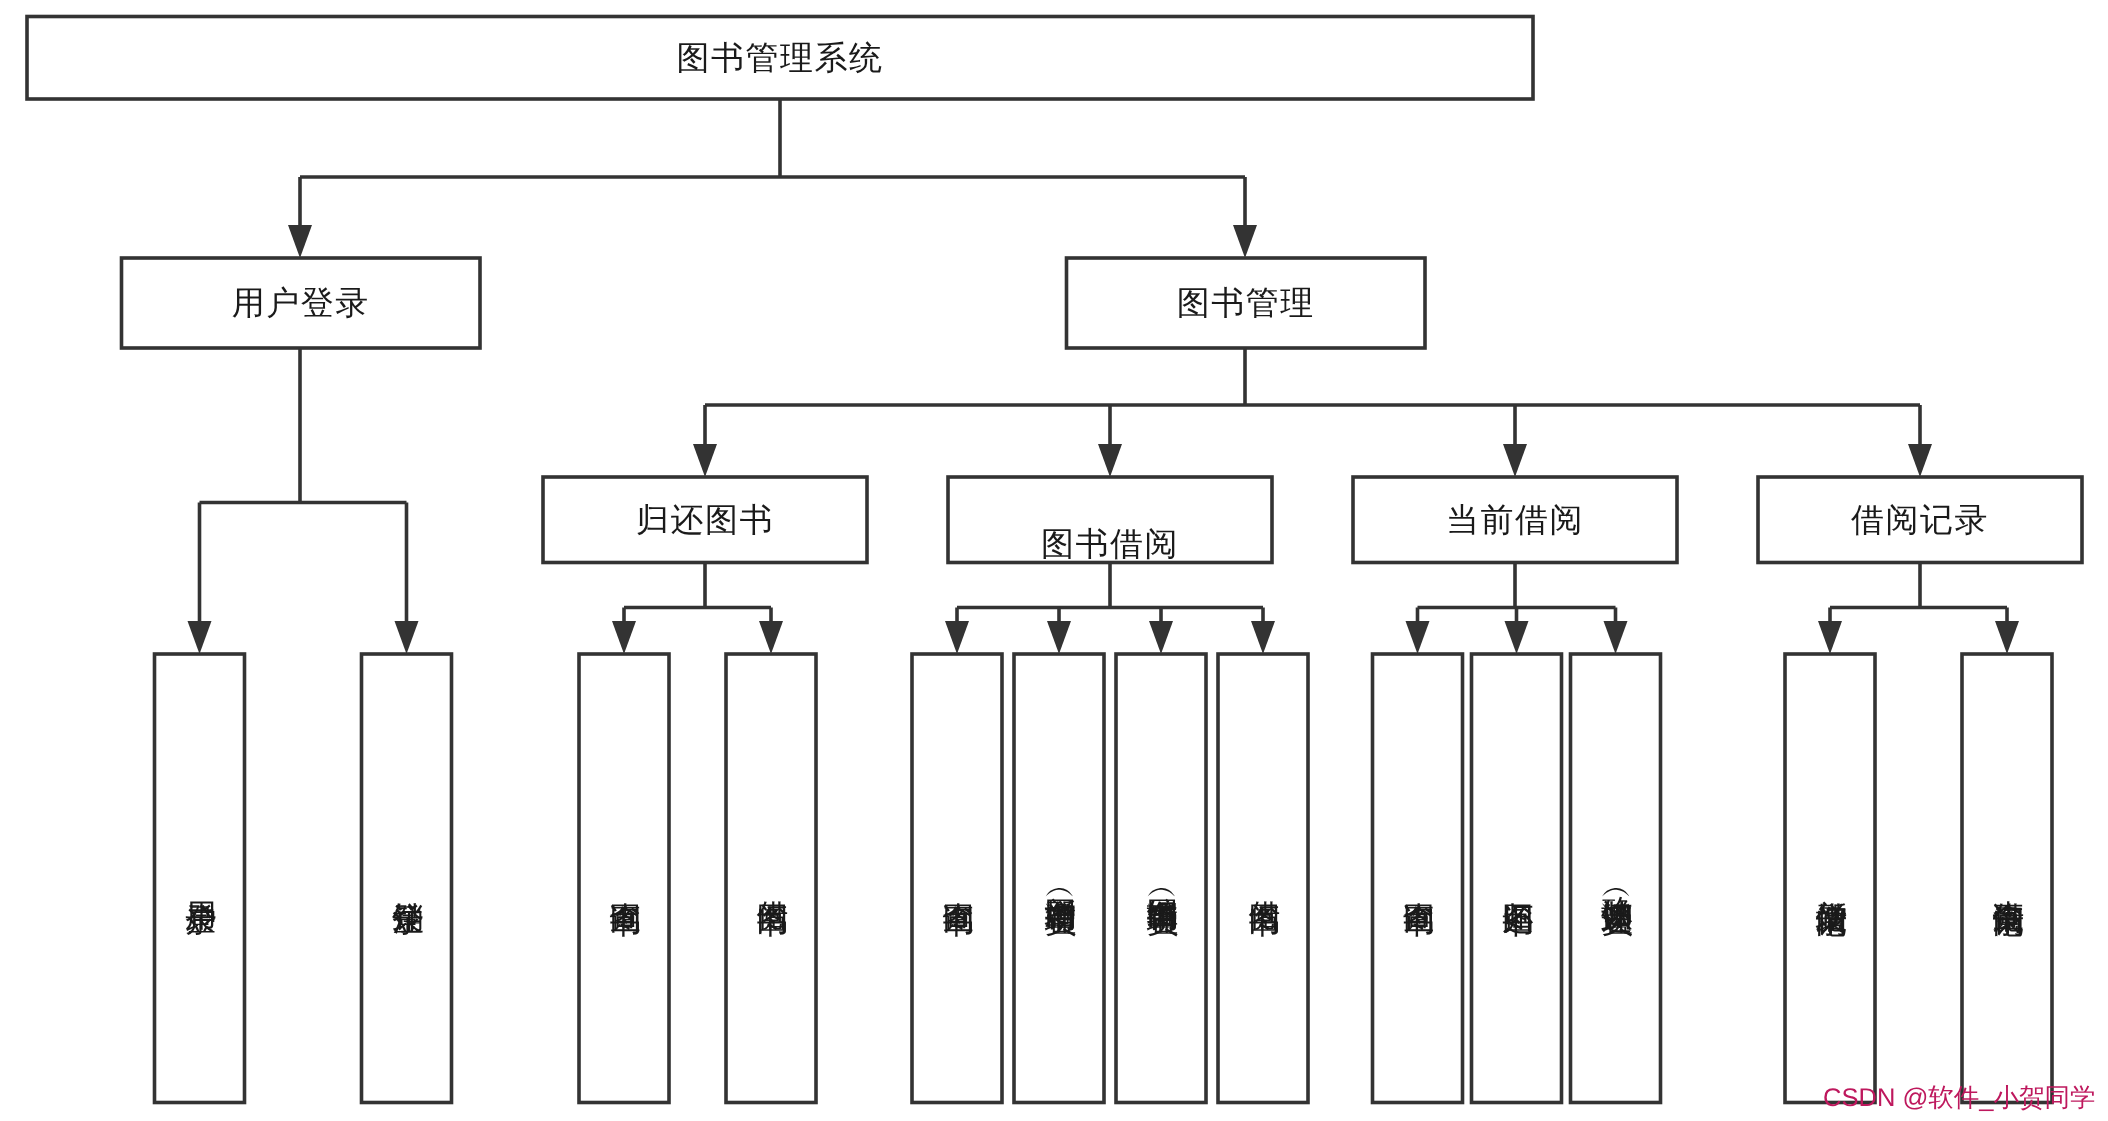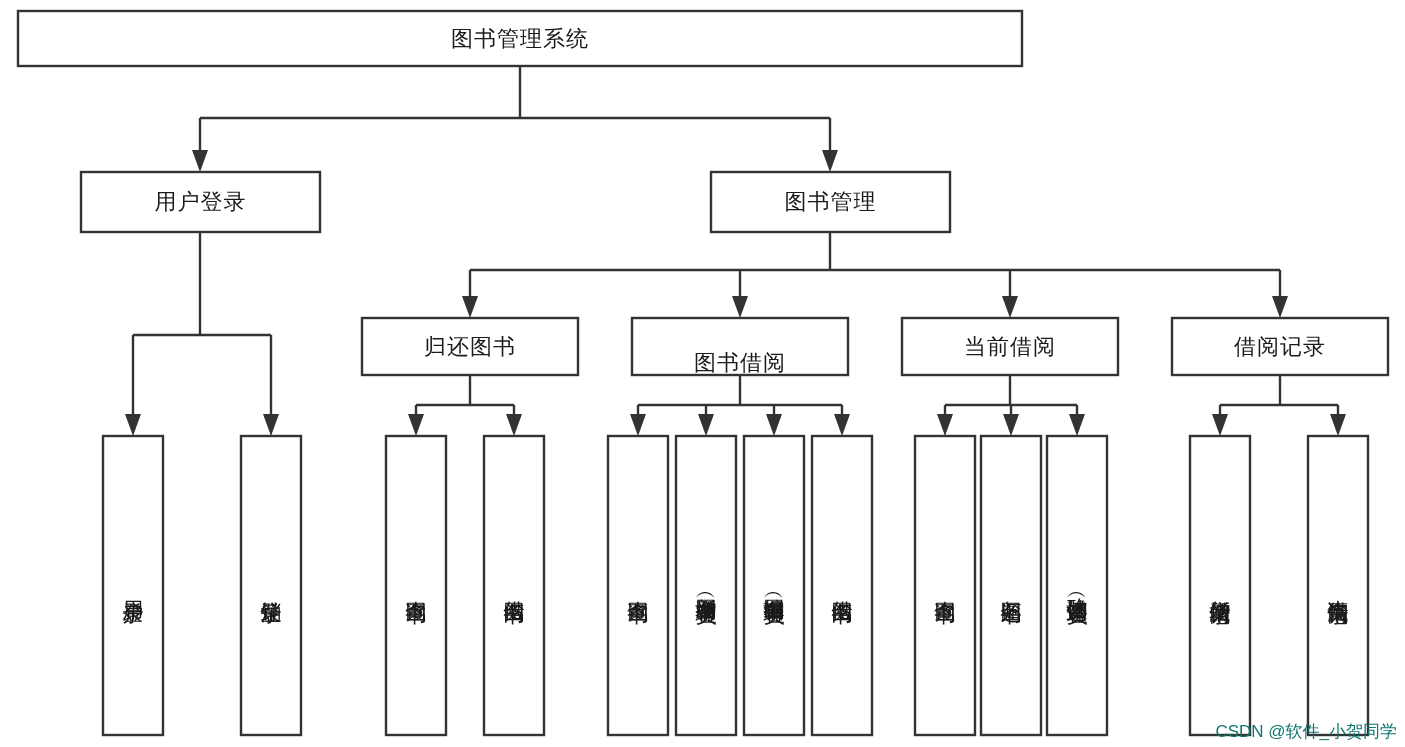--- a/index.html
+++ b/index.html
@@ -67,21 +67,21 @@
     letter-spacing: 1px;
     white-space: nowrap;
     pointer-events: none;
   }
   .watermark {
     position: absolute;
     right: 8px;
     bottom: 4px;
     font-family: "Liberation Sans", "DejaVu Sans", sans-serif;
     font-size: 17px;
-    color: #0f766e;
+    color: #be185d;
     white-space: nowrap;
     pointer-events: none;
   }
 </style>
 </head>
 <body>
 
 <div id="diagram-root">
   <svg class="diagram-canvas" viewBox="0 0 1405 747">
     <g id="connectors-layer">

